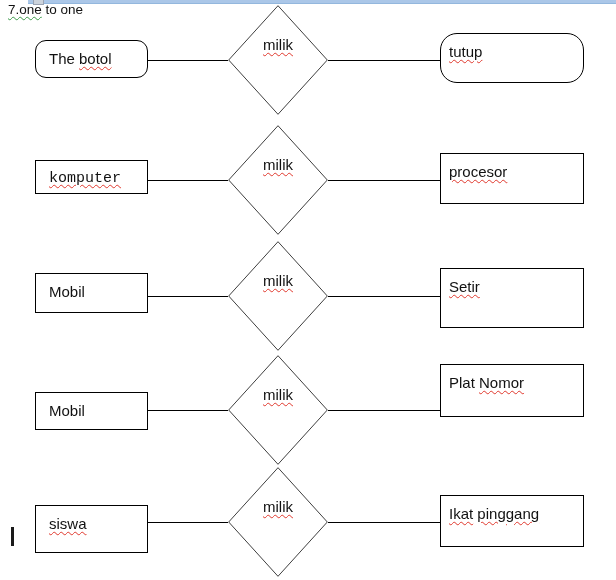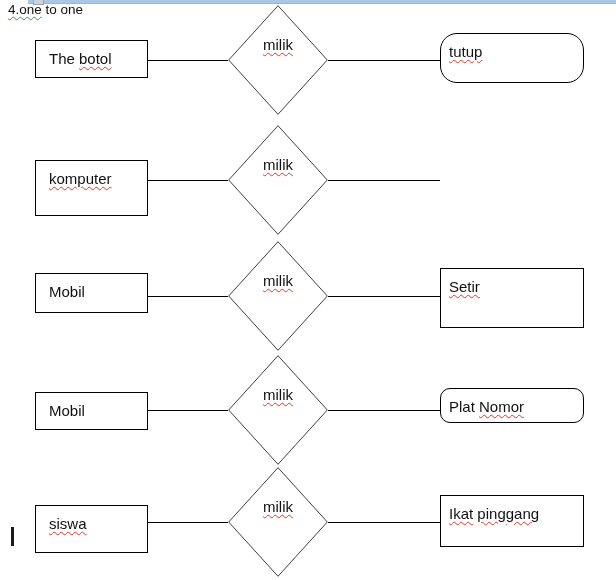--- a/index.html
+++ b/index.html
@@ -28,56 +28,57 @@
   .caret{position:absolute;left:11px;top:527px;width:3px;height:19px;background:#1a1a1a;}
 </style>
 </head>
 <body>
 
 <div class="doc">
 
   <div class="top-strip"></div>
   <div class="ui-fragment"></div>
 
-  <div class="title"><span class="sq-green">4.one</span><span> to one</span></div>
+  <div class="title"><span class="sq-green">7.one</span><span> to one</span></div>
 
-  <div class="ebox lbox" style="top:40px;height:38px;"><span class="txt"><span>The </span><span class="sq-red">botol</span></span></div>
+  <div class="ebox lbox" style="top:40px;height:38px;border-radius:11px;"><span class="txt"><span>The </span><span class="sq-red">botol</span></span></div>
   <div class="hline" style="left:148px;top:60px;width:80px;"></div>
   <svg class="diamond" style="top:5px;" viewBox="0 0 100 110">
       <polygon points="50,0.7 99.3,55 50,109.3 0.7,55"></polygon>
     </svg>
   <div class="dlabel" style="top:36px;"><span class="sq-red">milik</span></div>
   <div class="hline" style="left:328px;top:60px;width:112px;"></div>
   <div class="ebox rbox" style="top:33px;height:50px;border-radius:17px;"><span class="txt"><span class="sq-red">tutup</span></span></div>
 
-  <div class="ebox lbox" style="top:160px;height:56px;"><span class="txt"><span class="sq-red">komputer</span></span></div>
+  <div class="ebox lbox" style="top:160px;height:34px;font-family:Liberation Mono, monospace;"><span class="txt"><span class="sq-red">komputer</span></span></div>
   <div class="hline" style="left:148px;top:180px;width:80px;"></div>
   <svg class="diamond" style="top:125px;" viewBox="0 0 100 110">
       <polygon points="50,0.7 99.3,55 50,109.3 0.7,55"></polygon>
     </svg>
   <div class="dlabel" style="top:156px;"><span class="sq-red">milik</span></div>
   <div class="hline" style="left:328px;top:180px;width:112px;"></div>
+  <div class="ebox rbox" style="top:153px;height:51px;"><span class="txt"><span class="sq-red">procesor</span></span></div>
 
   <div class="ebox lbox" style="top:273px;height:40px;"><span class="txt"><span>Mobil</span></span></div>
   <div class="hline" style="left:148px;top:296px;width:80px;"></div>
   <svg class="diamond" style="top:241px;" viewBox="0 0 100 110">
       <polygon points="50,0.7 99.3,55 50,109.3 0.7,55"></polygon>
     </svg>
   <div class="dlabel" style="top:272px;"><span class="sq-red">milik</span></div>
   <div class="hline" style="left:328px;top:296px;width:112px;"></div>
   <div class="ebox rbox" style="top:268px;height:60px;"><span class="txt"><span class="sq-red">Setir</span></span></div>
 
   <div class="ebox lbox" style="top:392px;height:38px;"><span class="txt"><span>Mobil</span></span></div>
   <div class="hline" style="left:148px;top:410px;width:80px;"></div>
   <svg class="diamond" style="top:355px;" viewBox="0 0 100 110">
       <polygon points="50,0.7 99.3,55 50,109.3 0.7,55"></polygon>
     </svg>
   <div class="dlabel" style="top:386px;"><span class="sq-red">milik</span></div>
   <div class="hline" style="left:328px;top:410px;width:112px;"></div>
-  <div class="ebox rbox" style="top:388px;height:35px;border-radius:10px;"><span class="txt"><span>Plat </span><span class="sq-red">Nomor</span></span></div>
+  <div class="ebox rbox" style="top:364px;height:53px;"><span class="txt"><span>Plat </span><span class="sq-red">Nomor</span></span></div>
 
   <div class="ebox lbox" style="top:505px;height:48px;"><span class="txt"><span class="sq-red">siswa</span></span></div>
   <div class="hline" style="left:148px;top:522px;width:80px;"></div>
   <svg class="diamond" style="top:467px;" viewBox="0 0 100 110">
       <polygon points="50,0.7 99.3,55 50,109.3 0.7,55"></polygon>
     </svg>
   <div class="dlabel" style="top:498px;"><span class="sq-red">milik</span></div>
   <div class="hline" style="left:328px;top:522px;width:112px;"></div>
   <div class="ebox rbox" style="top:495px;height:52px;"><span class="txt"><span class="sq-red">Ikat</span><span> </span><span class="sq-red">pinggang</span></span></div>
 

